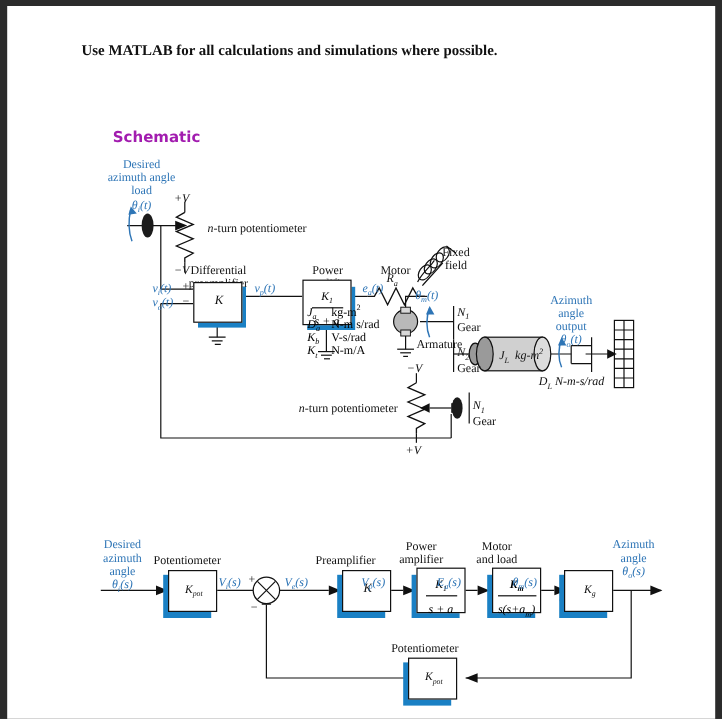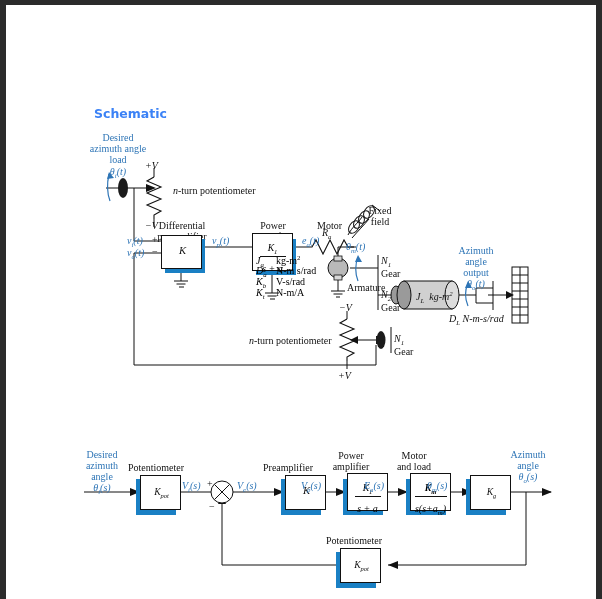--- a/index.html
+++ b/index.html
@@ -1,21 +1,21 @@
 <!DOCTYPE html>
 <html><head>
 <meta charset="utf-8">
 <style>
   html,body{margin:0;padding:0;background:#2b2b2b;}
   body{width:602px;height:599px;overflow:hidden;font-family:"Liberation Serif",serif;}
   .page{position:absolute;left:6px;top:5px;width:590px;height:594px;background:#ffffff;overflow:hidden;}
   .prose{position:absolute;left:62px;top:14px;width:500px;font-size:12.4px;line-height:17px;color:#111;}
   .prose b{font-weight:bold;}
   .prose .p2{margin-top:15px;font-weight:bold;font-size:12.4px;}
-  .sec-head{position:absolute;font-family:"DejaVu Sans",sans-serif;font-weight:bold;color:#3b82f6;}
+  .sec-head{position:absolute;font-family:"DejaVu Sans",sans-serif;font-weight:bold;color:#a21caf;}
   #schem-head{left:88px;top:101px;font-size:12.5px;}
   #block-head{left:72px;top:415px;font-size:14.5px;}
   .fig{position:absolute;}
   .lbl{position:absolute;font-family:"Liberation Serif",serif;color:#111;white-space:nowrap;}
   .blue{color:#2e75b6;}
   .ctr{text-align:center;}
   .it{font-style:italic;}
   svg{display:block;overflow:visible;}
   .blkbox{position:absolute;background:#fff;border:1.2px solid #111;box-sizing:border-box;}
   .blksh{position:absolute;background:#1a80c4;}
@@ -24,20 +24,21 @@
   .f11{font-size:10.6px;}
   sub{font-size:68%;}
   sup{font-size:68%;}
 </style>
 </head>
 <body>
 
 <div class="page">
 
   <div class="prose">
+    <div class="p2">Use MATLAB for all calculations and simulations where possible.</div>
   </div>
 
   <div class="sec-head" id="schem-head">Schematic</div>
 
   <div class="fig" id="schematic" style="left:0px;top:0px;width:590px;height:400px;">
 
     <svg width="590" height="400" style="position:absolute;left:0;top:0;">
       <g stroke="#111" stroke-width="1" fill="none">
 
         <path d="M100 183 L140 183"></path>

